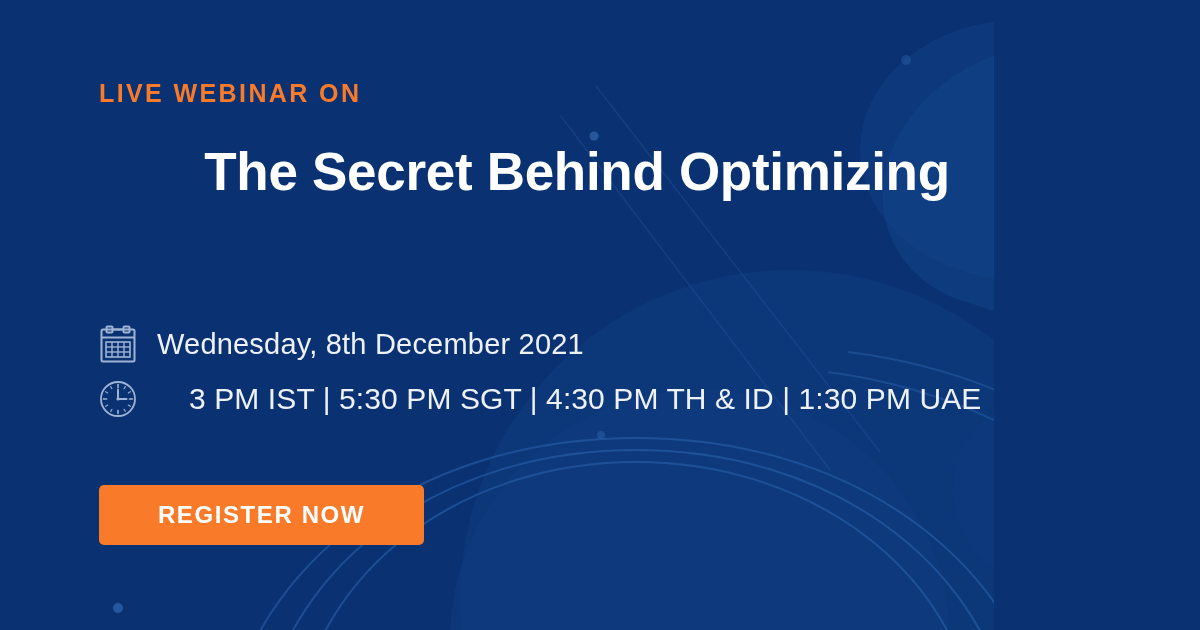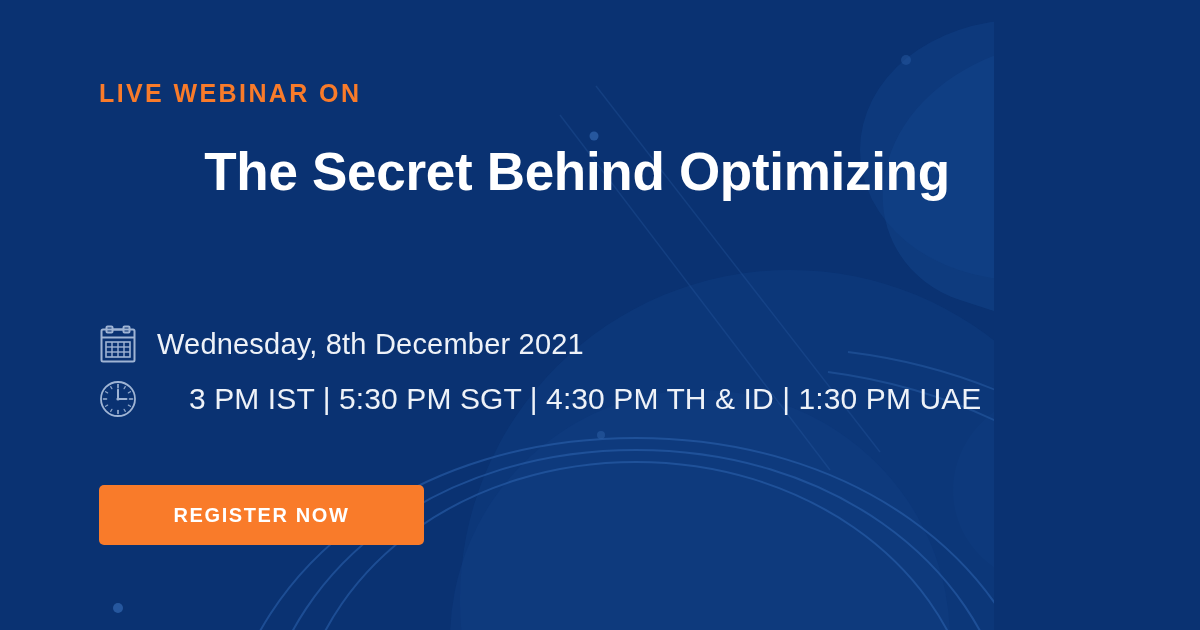--- a/index.html
+++ b/index.html
@@ -100,21 +100,21 @@
     position: absolute;
     left: 99px;
     top: 485px;
     width: 325px;
     height: 60px;
     background: #f97b2a;
     border: none;
     border-radius: 5px;
     color: #ffffff;
     font-family: "Liberation Sans", sans-serif;
-    font-size: 20px;
+    font-size: 24px;
     font-weight: bold;
     letter-spacing: 1.6px;
     text-transform: uppercase;
     cursor: pointer;
     display: flex;
     align-items: center;
     justify-content: center;
     line-height: 1;
   }
 </style>

